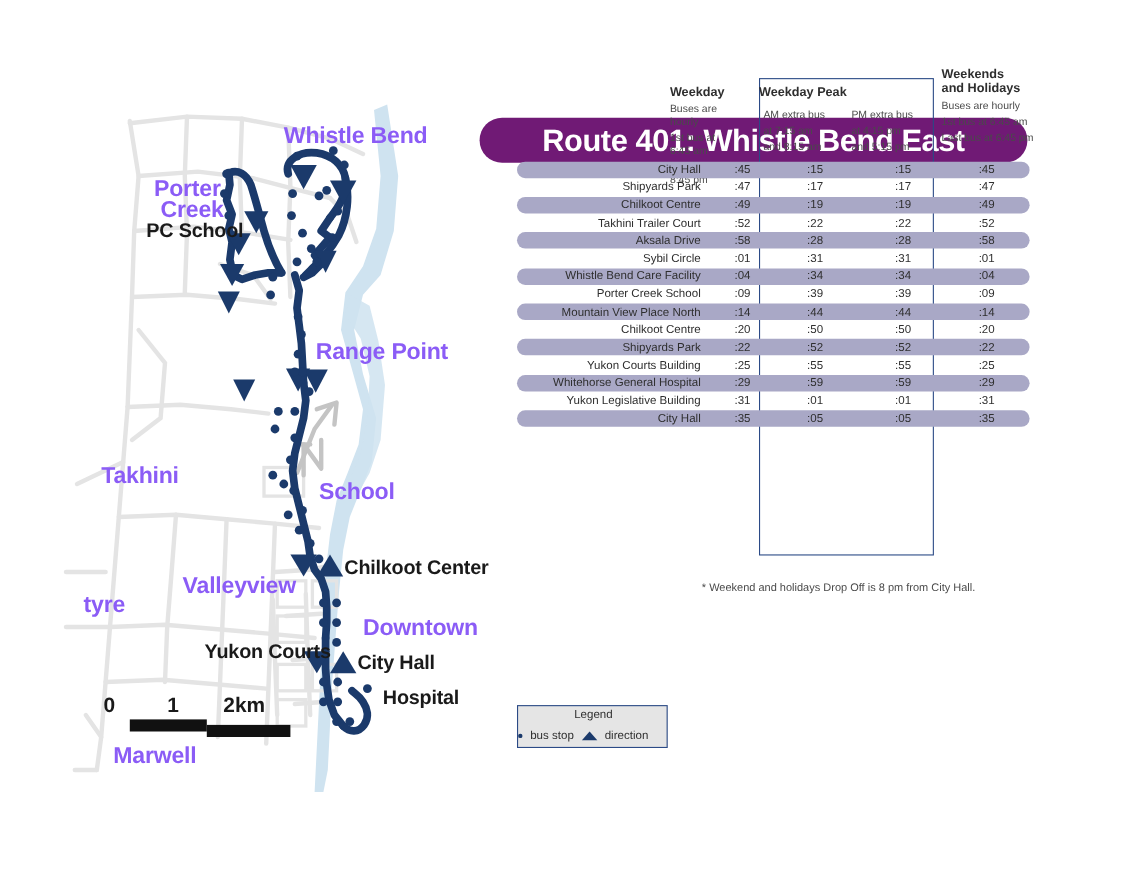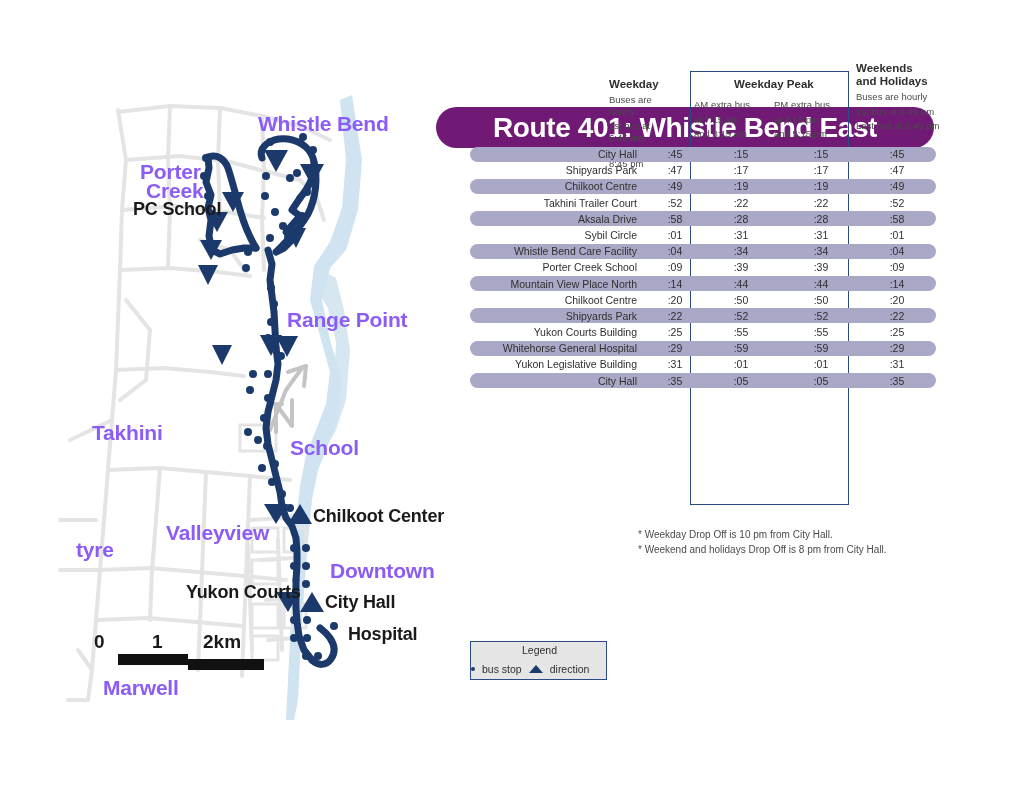--- a/index.html
+++ b/index.html
@@ -299,21 +299,21 @@
 
     <div id="peak-box"></div>
 
     <div class="colhead" style="left:177px;top:78px;width:58px;">
       <div class="ch-title">Weekday</div>
       <div class="ch-sub">Buses are hourly</div>
       <div class="ch-sub">1st bus at 6:45 am</div>
       <div class="ch-sub">Last bus at 8:45 pm</div>
     </div>
 
-    <div class="colhead" style="left:258px;top:78px;width:159px;padding-left:44px;">
+    <div class="colhead" style="left:258px;top:78px;width:159px;">
       <div class="ch-title">Weekday Peak</div>
     </div>
 
     <div class="colhead" style="left:262px;top:96px;width:72px;">
       <div class="ch-sub">AM extra bus</div>
       <div class="ch-sub">at 7:15 am</div>
       <div class="ch-sub">and 8:15 am</div>
     </div>
 
     <div class="colhead" style="left:342px;top:96px;width:72px;">
@@ -440,21 +440,20 @@
           <div class="band"></div>
           <div class="cell c-stop">City Hall</div>
           <div class="cell c-wd">:35</div>
           <div class="cell c-am">:05</div>
           <div class="cell c-pm">:05</div>
           <div class="cell c-we">:35</div>
         </div>
       </div>
 
     <div id="notes">
-      <div class="note">* Weekday Drop Off is 10 pm from City Hall.</div>
       <div class="note">* Weekend and holidays Drop Off is 8 pm from City Hall.</div>
     </div>
 
     <div id="legend-box">
       <div id="legend-title">Legend</div>
       <div id="legend-items">
         <span class="lg-dot"></span>
         <span>bus stop</span>
         <span class="lg-tri"></span>
         <span>direction</span>

